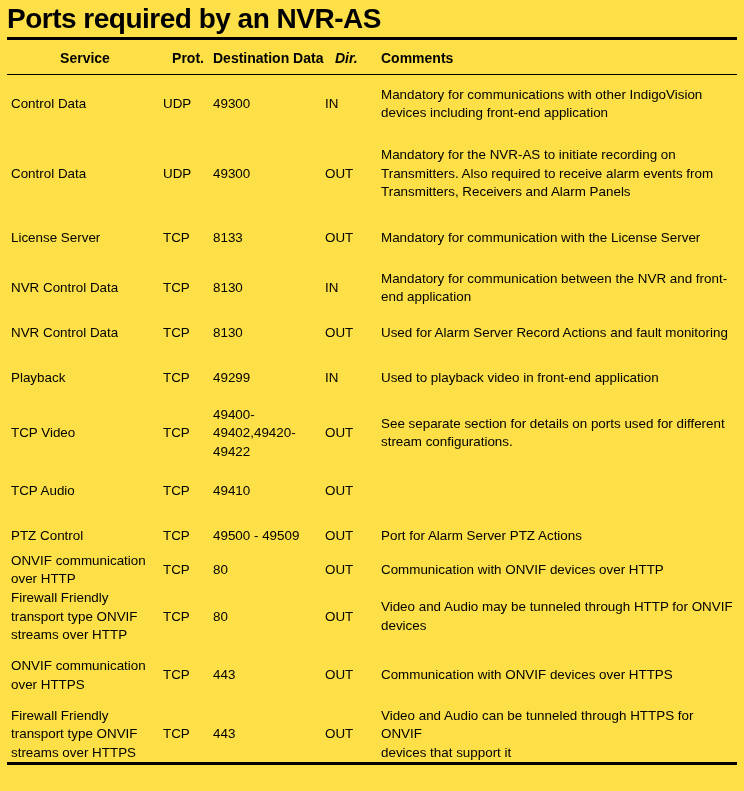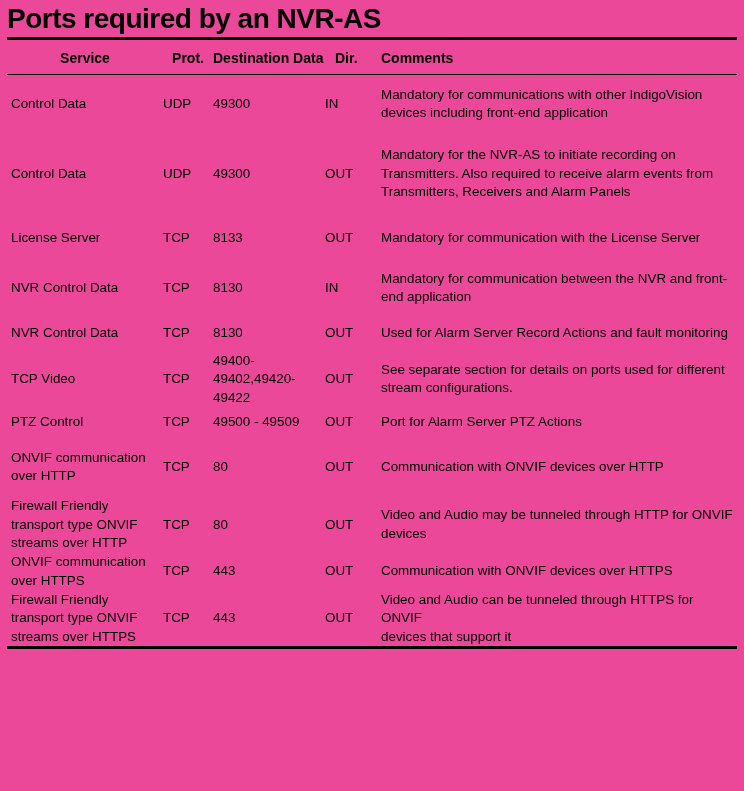--- a/index.html
+++ b/index.html
@@ -4,21 +4,21 @@
 <style>
   * { margin: 0; padding: 0; box-sizing: border-box; }
   html, body {
     background: #ffffff;
     font-family: "Liberation Sans", "DejaVu Sans", sans-serif;
     color: #000000;
   }
   .page {
     width: 744px;
     height: 791px;
-    background: #ec4899;
+    background: #fde047;
     padding: 0 7px;
     overflow: hidden;
   }
   .page-title {
     margin-top: 5px;
     font-size: 28px;
     font-weight: bold;
     letter-spacing: -0.5px;
     line-height: 28px;
   }
@@ -39,21 +39,21 @@
   thead th {
     font-size: 14px;
     font-weight: bold;
     padding: 10px 0 8px 0;
     border-bottom: 1.5px solid #000000;
     vertical-align: middle;
   }
   th.h-service  { text-align: center; }
   th.h-prot     { text-align: center; }
   th.h-port     { text-align: left; }
-  th.h-dir      { text-align: left; padding-left: 10px; }
+  th.h-dir      { text-align: left; padding-left: 10px; font-style: italic; }
   th.h-comments { text-align: left; }
   tbody td {
     font-size: 13.4px;
     line-height: 18.5px;
     vertical-align: middle;
     text-align: left;
     white-space: pre-line;
     overflow: hidden;
   }
   td.col-service  { padding-left: 4px; padding-right: 6px; }
@@ -135,30 +135,44 @@
 end application</td>
         </tr>
         <tr>
           <td class="col-service">NVR Control Data</td>
           <td class="col-prot">TCP</td>
           <td class="col-port">8130</td>
           <td class="col-dir">OUT</td>
           <td class="col-comments">Used for Alarm Server Record Actions and fault monitoring</td>
         </tr>
         <tr>
+          <td class="col-service">Playback</td>
+          <td class="col-prot">TCP</td>
+          <td class="col-port">49299</td>
+          <td class="col-dir">IN</td>
+          <td class="col-comments">Used to playback video in front-end application</td>
+        </tr>
+        <tr>
           <td class="col-service">TCP Video</td>
           <td class="col-prot">TCP</td>
           <td class="col-port">49400-
 49402,49420-
 49422</td>
           <td class="col-dir">OUT</td>
           <td class="col-comments">See separate section for details on ports used for different
 stream configurations.</td>
         </tr>
         <tr>
+          <td class="col-service">TCP Audio</td>
+          <td class="col-prot">TCP</td>
+          <td class="col-port">49410</td>
+          <td class="col-dir">OUT</td>
+          <td class="col-comments"></td>
+        </tr>
+        <tr>
           <td class="col-service">PTZ Control</td>
           <td class="col-prot">TCP</td>
           <td class="col-port">49500 - 49509</td>
           <td class="col-dir">OUT</td>
           <td class="col-comments">Port for Alarm Server PTZ Actions</td>
         </tr>
         <tr>
           <td class="col-service">ONVIF communication
 over HTTP</td>
           <td class="col-prot">TCP</td>

